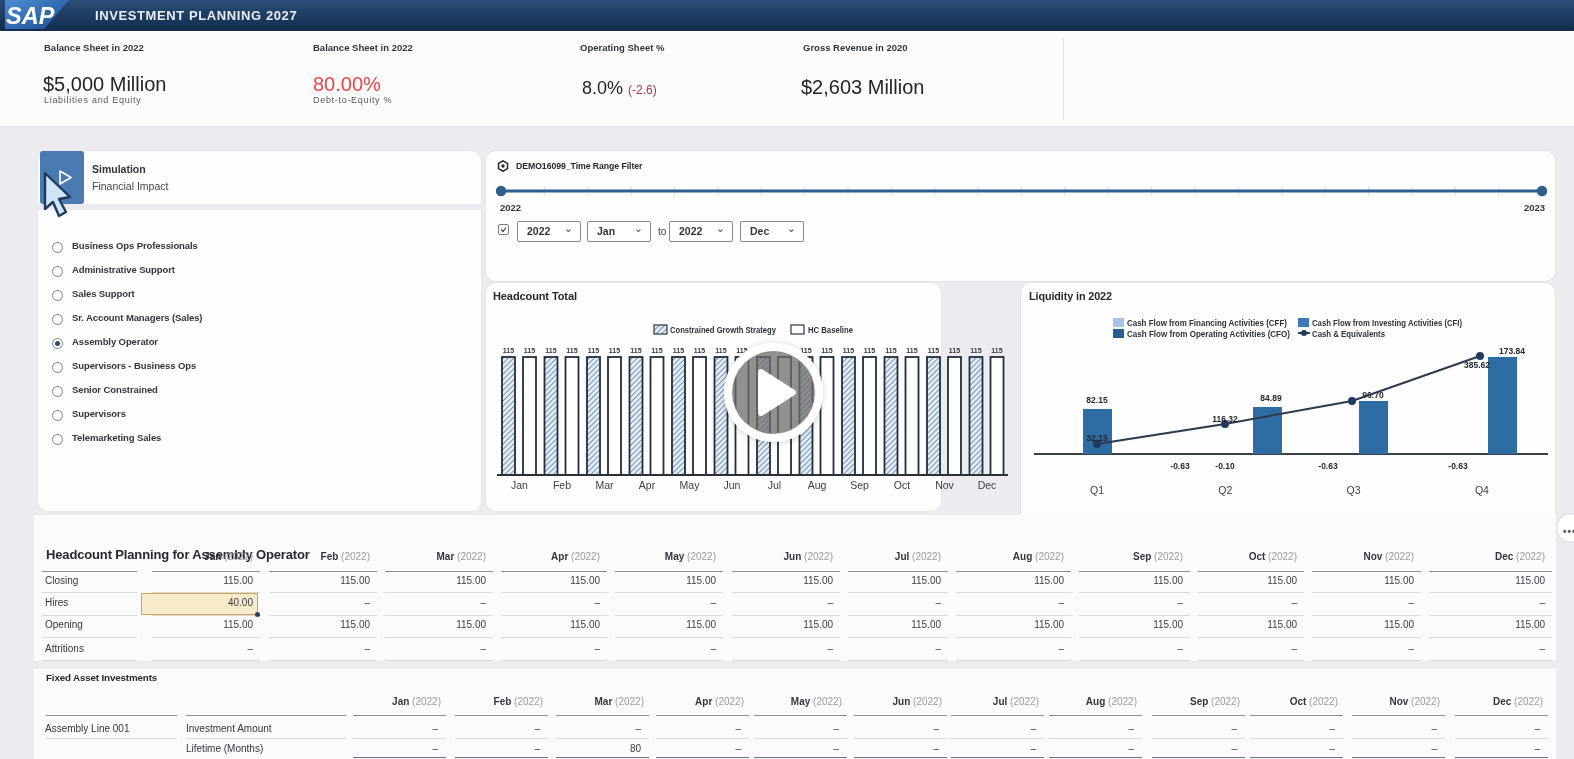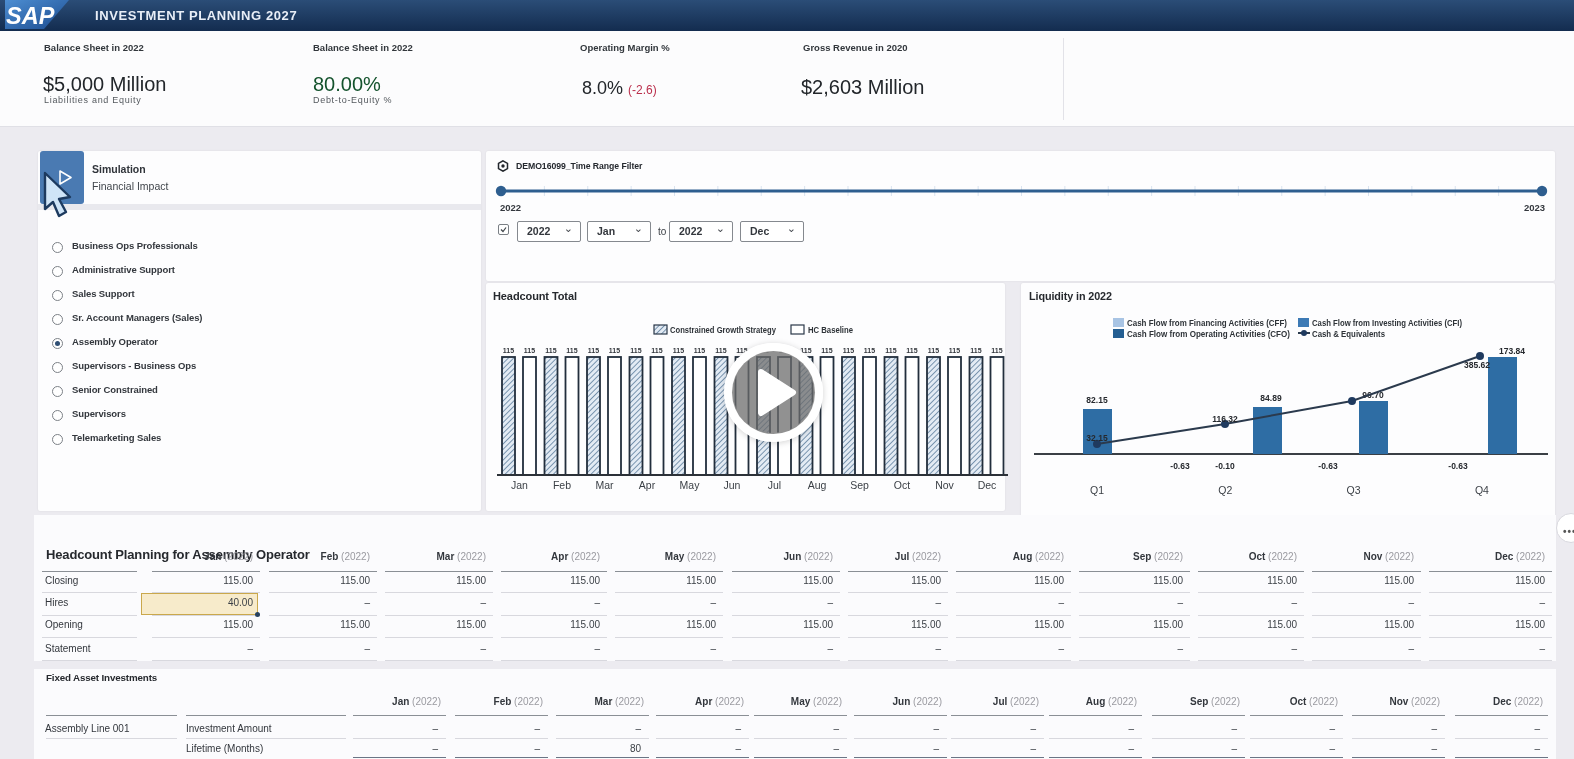--- a/index.html
+++ b/index.html
@@ -1,19 +1,19 @@
 <!DOCTYPE html>
 <html><head>
 <meta charset="utf-8">
 <style>
   * { margin:0; padding:0; box-sizing:border-box; }
   html,body { width:1574px; height:759px; overflow:hidden; }
   body { background:#ecebf0; font-family:"Liberation Sans", sans-serif; position:relative; }
   .abs { position:absolute; }
-  .card { position:absolute; background:#fdfdfe; border-radius:2px; box-shadow:0 0 2px rgba(0,0,0,0.08); }
+  .card { position:absolute; background:#fdfdfe; border-radius:10px; box-shadow:0 0 2px rgba(0,0,0,0.08); }
 </style>
 </head>
 <body>
 
 <div class="abs" id="topbar" style="left:0;top:0;width:1574px;height:31px;background:linear-gradient(#2b4d77,#132c4f);">
   <svg class="abs" style="left:0;top:0;" width="80" height="31" viewBox="0 0 80 31">
     <defs>
         <linearGradient id="saplg" x1="0" y1="0" x2="1" y2="1">
       <stop offset="0" stop-color="#4d8ed2"></stop>
           <stop offset="1" stop-color="#1b4b8f"></stop>
@@ -24,24 +24,24 @@
   </svg>
   <div class="abs" style="left:95px;top:8px;color:#e8eef7;font-size:13px;font-weight:bold;letter-spacing:0.6px;">INVESTMENT PLANNING 2027</div>
 </div>
 
 <div class="abs" id="kpiband" style="left:0;top:31px;width:1574px;height:96px;background:#fcfcfd;border-bottom:1px solid #e0e0e6;">
   <div class="abs" style="left:44px;top:11px;font-size:9.5px;font-weight:bold;color:#32373c;">Balance Sheet in 2022</div>
   <div class="abs" style="left:43px;top:42px;font-size:20px;color:#22262a;">$5,000 Million</div>
   <div class="abs" style="left:44px;top:64px;font-size:9px;color:#54595e;letter-spacing:0.7px;">Liabilities and Equity</div>
 
   <div class="abs" style="left:313px;top:11px;font-size:9.5px;font-weight:bold;color:#32373c;">Balance Sheet in 2022</div>
-  <div class="abs" style="left:313px;top:42px;font-size:20px;color:#14532d;">80.00%</div>
+  <div class="abs" style="left:313px;top:42px;font-size:20px;color:#ef4444;">80.00%</div>
   <div class="abs" style="left:313px;top:64px;font-size:9px;color:#54595e;letter-spacing:0.7px;">Debt-to-Equity %</div>
 
-  <div class="abs" style="left:580px;top:11px;font-size:9.5px;font-weight:bold;color:#32373c;">Operating Margin %</div>
+  <div class="abs" style="left:580px;top:11px;font-size:9.5px;font-weight:bold;color:#32373c;">Operating Sheet %</div>
   <div class="abs" style="left:582px;top:47px;font-size:18px;color:#22262a;">8.0% <span style="font-size:12px;color:#bb2f4c;">(-2.6)</span></div>
 
   <div class="abs" style="left:803px;top:11px;font-size:9.5px;font-weight:bold;color:#32373c;">Gross Revenue in 2020</div>
   <div class="abs" style="left:801px;top:45px;font-size:20px;color:#22262a;">$2,603 Million</div>
 
   <div class="abs" style="left:1063px;top:7px;width:1px;height:82px;background:#e2e2e8;"></div>
 </div>
 
 <div class="card" id="leftcard" style="left:38px;top:151px;width:443px;height:360px;">
   <div class="abs" style="left:0;top:53px;width:443px;height:6px;background:#e9e9ee;"></div>
@@ -120,21 +120,21 @@
         <polyline points="2,4.5 4,6.5 7,2.5" fill="none" stroke="#3f444a" stroke-width="1.2"></polyline>
       </svg>
   </div>
   <div class="dd" style="left:31px;">2022</div>
   <div class="dd" style="left:101px;">Jan</div>
   <div class="abs" style="left:172px;top:75px;font-size:10px;color:#3c4046;">to</div>
   <div class="dd" style="left:183px;">2022</div>
   <div class="dd" style="left:254px;">Dec</div>
 </div>
 
-<div class="card" id="hccard" style="left:486px;top:283px;width:519px;height:228px;">
+<div class="card" id="hccard" style="left:486px;top:283px;width:455px;height:228px;">
   <div class="abs" style="left:7px;top:7px;font-size:11px;letter-spacing:-0.1px;font-weight:bold;color:#26292e;">Headcount Total</div>
   <svg class="abs" style="left:0;top:0;" width="527" height="228" viewBox="0 0 527 228" id="hcsvg">
     <defs>
       <pattern id="hatch" width="3.8" height="3.8" patternTransform="rotate(45)" patternUnits="userSpaceOnUse">
         <rect width="3.8" height="3.8" fill="#e3ebf4"></rect>
         <line x1="0" y1="0" x2="0" y2="3.8" stroke="#60809f" stroke-width="1.6"></line>
       </pattern>
     </defs>
     <g id="hcbars">
         <rect x="168" y="42" width="13" height="9" fill="url(#hatch)" stroke="#2a3848" stroke-width="1.2"></rect>
@@ -344,21 +344,21 @@
     <div class="abs" style="left:351px;top:122px;width:108px;height:1px;background:#d8d8de;"></div>
     <div class="abs" style="left:467px;top:122px;width:106px;height:1px;background:#d8d8de;"></div>
     <div class="abs" style="left:581px;top:122px;width:108px;height:1px;background:#d8d8de;"></div>
     <div class="abs" style="left:698px;top:122px;width:108px;height:1px;background:#d8d8de;"></div>
     <div class="abs" style="left:814px;top:122px;width:100px;height:1px;background:#d8d8de;"></div>
     <div class="abs" style="left:922px;top:122px;width:115px;height:1px;background:#d8d8de;"></div>
     <div class="abs" style="left:1045px;top:122px;width:111px;height:1px;background:#d8d8de;"></div>
     <div class="abs" style="left:1164px;top:122px;width:106px;height:1px;background:#d8d8de;"></div>
     <div class="abs" style="left:1278px;top:122px;width:109px;height:1px;background:#d8d8de;"></div>
     <div class="abs" style="left:1395px;top:122px;width:123px;height:1px;background:#d8d8de;"></div>
-    <div class="abs" style="left:11px;top:128px;font-size:10px;color:#33373d;">Statement</div>
+    <div class="abs" style="left:11px;top:128px;font-size:10px;color:#33373d;">Attritions</div>
     <div class="abs" style="left:109px;top:128px;width:110px;text-align:right;font-size:10px;color:#3a3f45;">–</div>
     <div class="abs" style="left:226px;top:128px;width:110px;text-align:right;font-size:10px;color:#3a3f45;">–</div>
     <div class="abs" style="left:342px;top:128px;width:110px;text-align:right;font-size:10px;color:#3a3f45;">–</div>
     <div class="abs" style="left:456px;top:128px;width:110px;text-align:right;font-size:10px;color:#3a3f45;">–</div>
     <div class="abs" style="left:572px;top:128px;width:110px;text-align:right;font-size:10px;color:#3a3f45;">–</div>
     <div class="abs" style="left:689px;top:128px;width:110px;text-align:right;font-size:10px;color:#3a3f45;">–</div>
     <div class="abs" style="left:797px;top:128px;width:110px;text-align:right;font-size:10px;color:#3a3f45;">–</div>
     <div class="abs" style="left:920px;top:128px;width:110px;text-align:right;font-size:10px;color:#3a3f45;">–</div>
     <div class="abs" style="left:1039px;top:128px;width:110px;text-align:right;font-size:10px;color:#3a3f45;">–</div>
     <div class="abs" style="left:1153px;top:128px;width:110px;text-align:right;font-size:10px;color:#3a3f45;">–</div>

